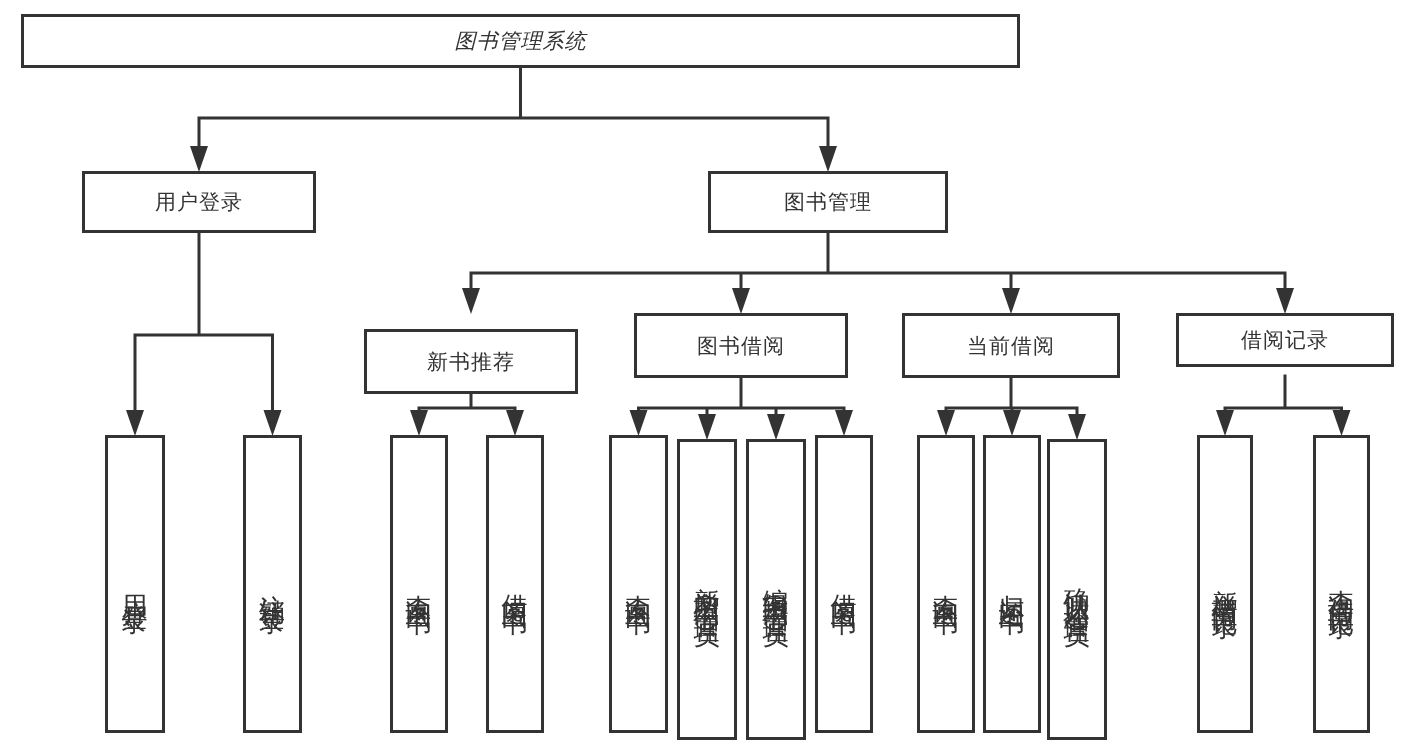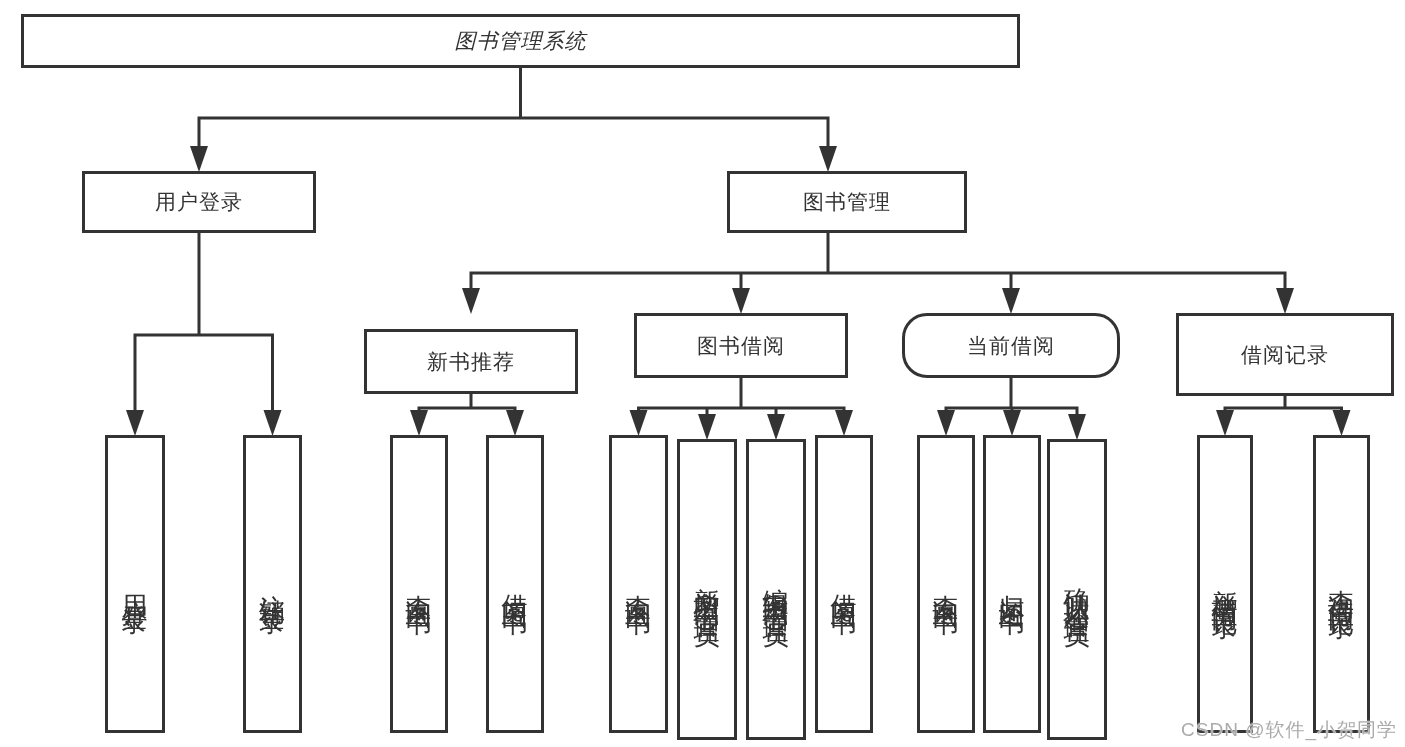--- a/index.html
+++ b/index.html
@@ -64,33 +64,32 @@
       <polygon points="835,410 853,410 844,436" fill="#333333"></polygon>
       <polygon points="937,410 955,410 946,436" fill="#333333"></polygon>
       <polygon points="1003,410 1021,410 1012,436" fill="#333333"></polygon>
       <polygon points="1068,414 1086,414 1077,440" fill="#333333"></polygon>
       <polygon points="1216,410 1234,410 1225,436" fill="#333333"></polygon>
       <polygon points="1332.5,410 1350.5,410 1341.5,436" fill="#333333"></polygon>
     </svg>
   <div id="nodes">
       <div class="node h-node" style="left: 21px; top: 14px; width: 999px; height: 54px; font-style: italic;">图书管理系统</div>
       <div class="node h-node" style="left: 82px; top: 171px; width: 234px; height: 62px;">用户登录</div>
-      <div class="node h-node" style="left: 708px; top: 171px; width: 240px; height: 62px; margin-left: 19px;">图书管理</div>
+      <div class="node h-node" style="left: 708px; top: 171px; width: 240px; height: 62px;">图书管理</div>
       <div class="node h-node" style="left: 364px; top: 329px; width: 214px; height: 65px;">新书推荐</div>
       <div class="node h-node" style="left: 634px; top: 313px; width: 214px; height: 65px; font-family: Liberation Serif, serif;">图书借阅</div>
-      <div class="node h-node" style="left: 902px; top: 313px; width: 218px; height: 65px; border-radius: 25px;">当前借阅</div>
-      <div class="node h-node" style="left: 1176px; top: 313px; width: 218px; height: 83px;">借阅记录</div>
+      <div class="node h-node" style="left: 902px; top: 313px; width: 218px; height: 65px;">当前借阅</div>
+      <div class="node h-node" style="left: 1176px; top: 313px; width: 218px; height: 54px;">借阅记录</div>
       <div class="node v-node" style="left: 105px; top: 435px; width: 60px; height: 298px;">用户登录</div>
       <div class="node v-node" style="left: 243px; top: 435px; width: 59px; height: 298px;">注销登录</div>
       <div class="node v-node" style="left: 390px; top: 435px; width: 58px; height: 298px;">查询图书</div>
       <div class="node v-node" style="left: 486px; top: 435px; width: 58px; height: 298px;">借阅图书</div>
       <div class="node v-node" style="left: 609px; top: 435px; width: 59px; height: 298px;">查询图书</div>
       <div class="node v-node" style="left: 677px; top: 439px; width: 60px; height: 301px;">新增图书（管理员）</div>
       <div class="node v-node" style="left: 746px; top: 439px; width: 60px; height: 301px;">编辑图书（管理员）</div>
       <div class="node v-node" style="left: 815px; top: 435px; width: 58px; height: 298px;">借阅图书</div>
       <div class="node v-node" style="left: 917px; top: 435px; width: 58px; height: 298px;">查询图书</div>
       <div class="node v-node" style="left: 983px; top: 435px; width: 58px; height: 298px;">归还图书</div>
       <div class="node v-node" style="left: 1047px; top: 439px; width: 60px; height: 301px;">确认归还（管理员）</div>
       <div class="node v-node" style="left: 1197px; top: 435px; width: 56px; height: 298px;">新增借阅记录</div>
       <div class="node v-node" style="left: 1313px; top: 435px; width: 57px; height: 298px;">查询借阅记录</div>
     </div>
-  <div class="watermark">CSDN @软件_小贺同学</div>
 </div>
 
 </body></html>

